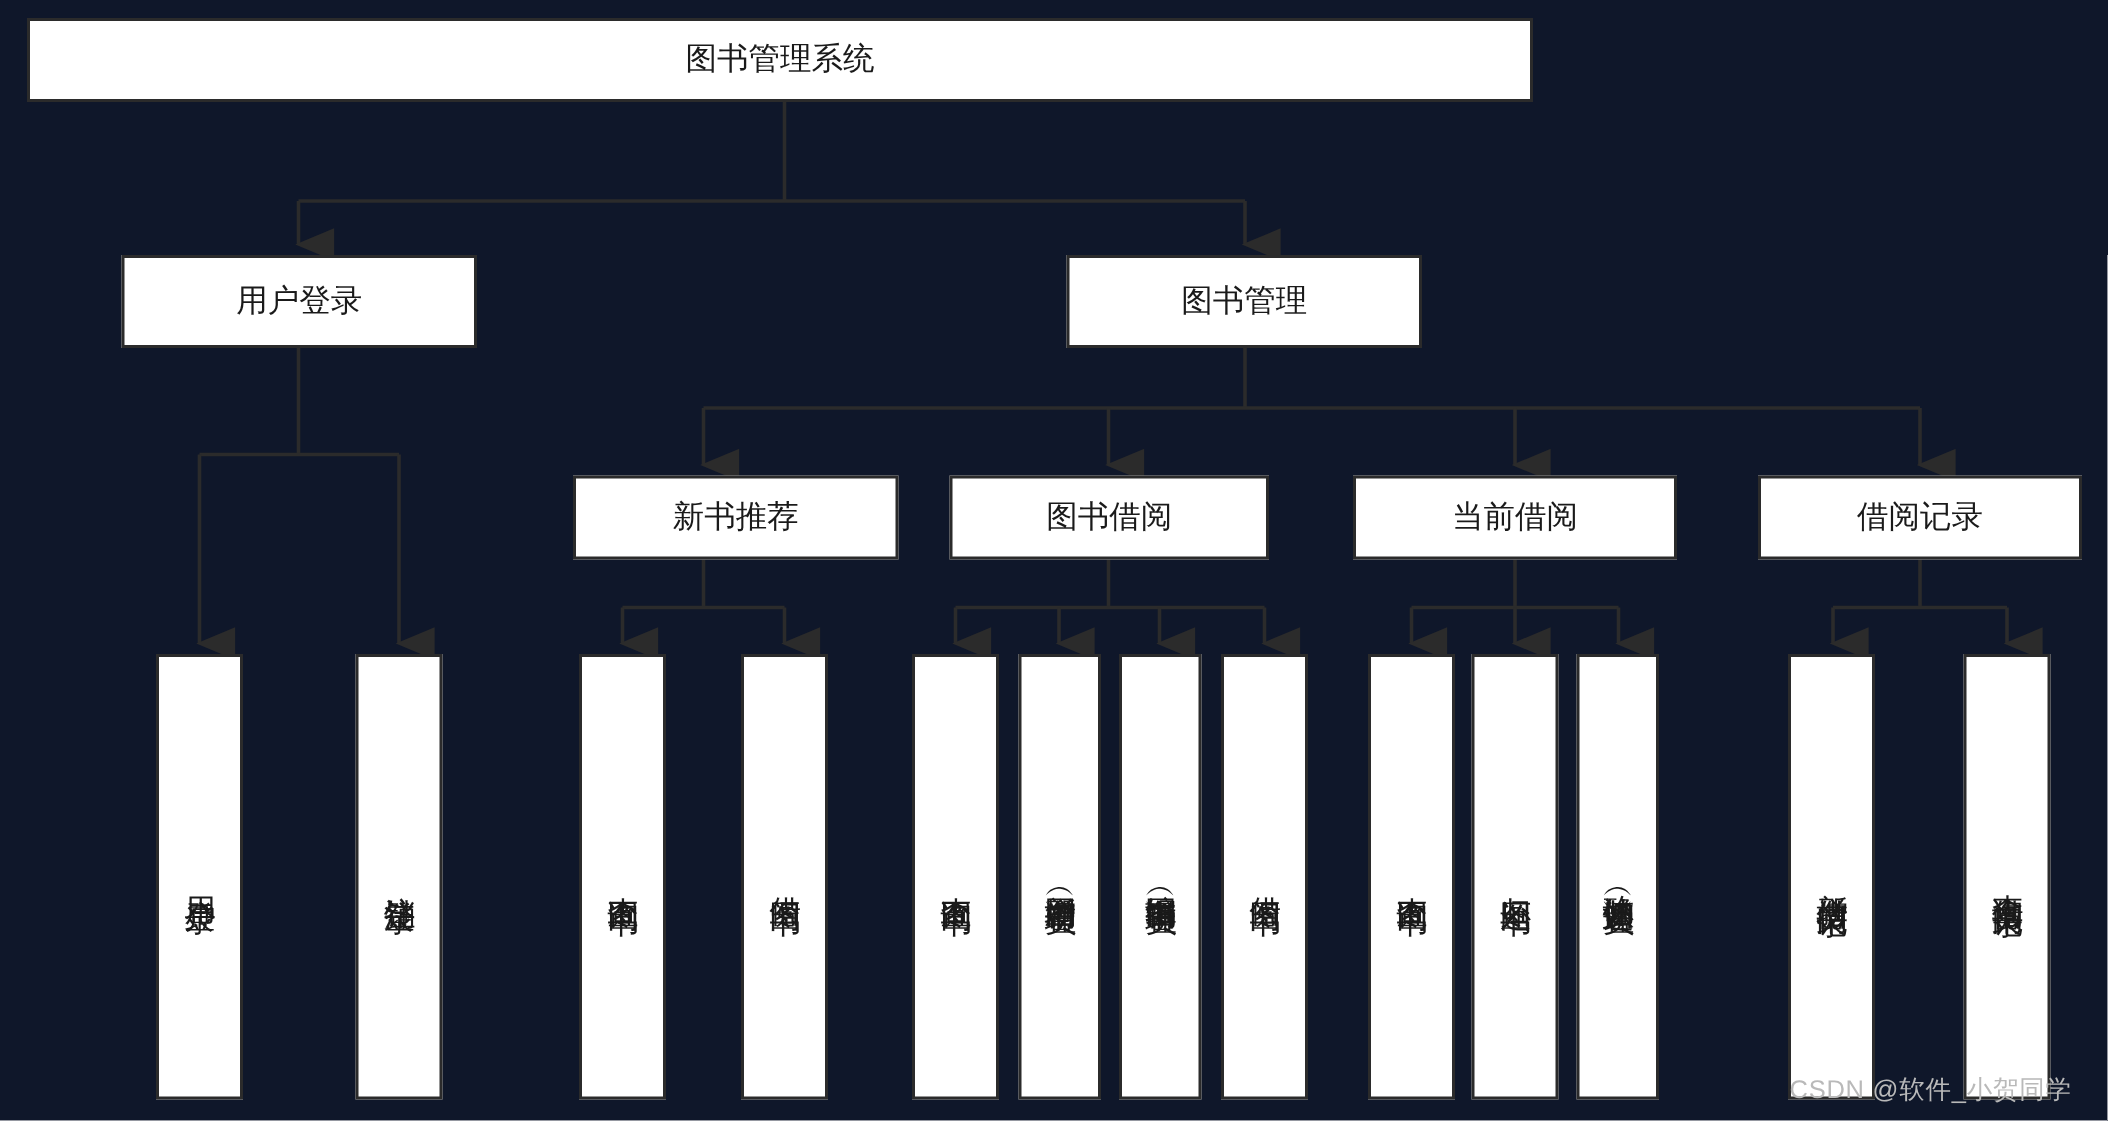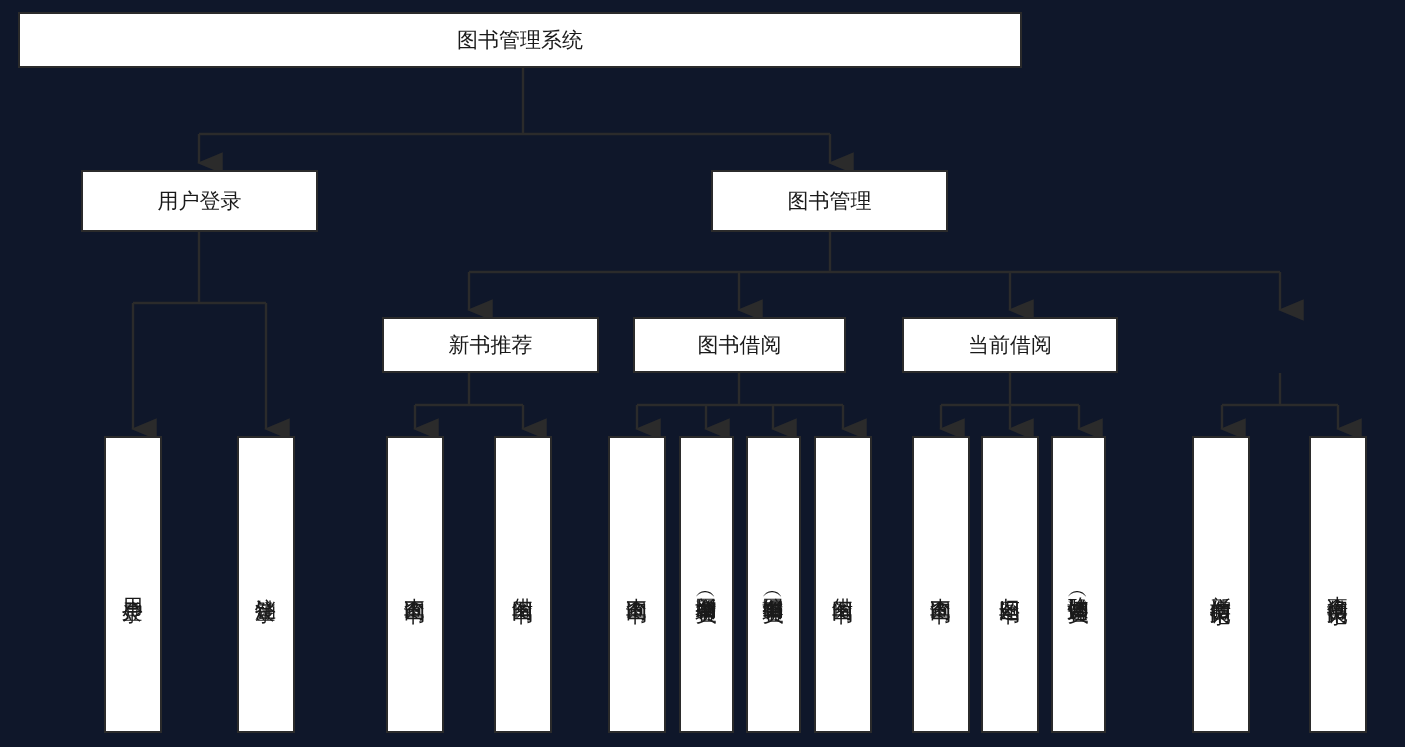--- a/index.html
+++ b/index.html
@@ -136,20 +136,23 @@
 
   <div class="node horiz" style="left:382px; top:317px; width:217px; height:56px;">
     <span class="node-label">新书推荐</span>
   </div>
   <div class="node horiz" style="left:633px; top:317px; width:213px; height:56px;">
     <span class="node-label">图书借阅</span>
   </div>
   <div class="node horiz" style="left:902px; top:317px; width:216px; height:56px;">
     <span class="node-label">当前借阅</span>
   </div>
+  <div class="node horiz" style="left:1172px; top:317px; width:216px; height:56px;">
+    <span class="node-label">借阅记录</span>
+  </div>
 
   <div class="node vert" style="left:104px; top:436px; width:58px; height:297px;">
     <span class="node-label">用户登录</span>
   </div>
   <div class="node vert" style="left:237px; top:436px; width:58px; height:297px;">
     <span class="node-label">注销登录</span>
   </div>
 
   <div class="node vert" style="left:386px; top:436px; width:58px; height:297px;">
     <span class="node-label">查询图书</span>
@@ -181,14 +184,15 @@
     <span class="node-label">确认归还（管理员）</span>
   </div>
 
   <div class="node vert" style="left:1192px; top:436px; width:58px; height:297px;">
     <span class="node-label">新增借阅记录</span>
   </div>
   <div class="node vert" style="left:1309px; top:436px; width:58px; height:297px;">
     <span class="node-label">查询借阅记录</span>
   </div>
 
+  <div class="watermark" style="left:1193px; top:715px;">CSDN @软件_小贺同学</div>
 
 </div>
 
 </body></html>

